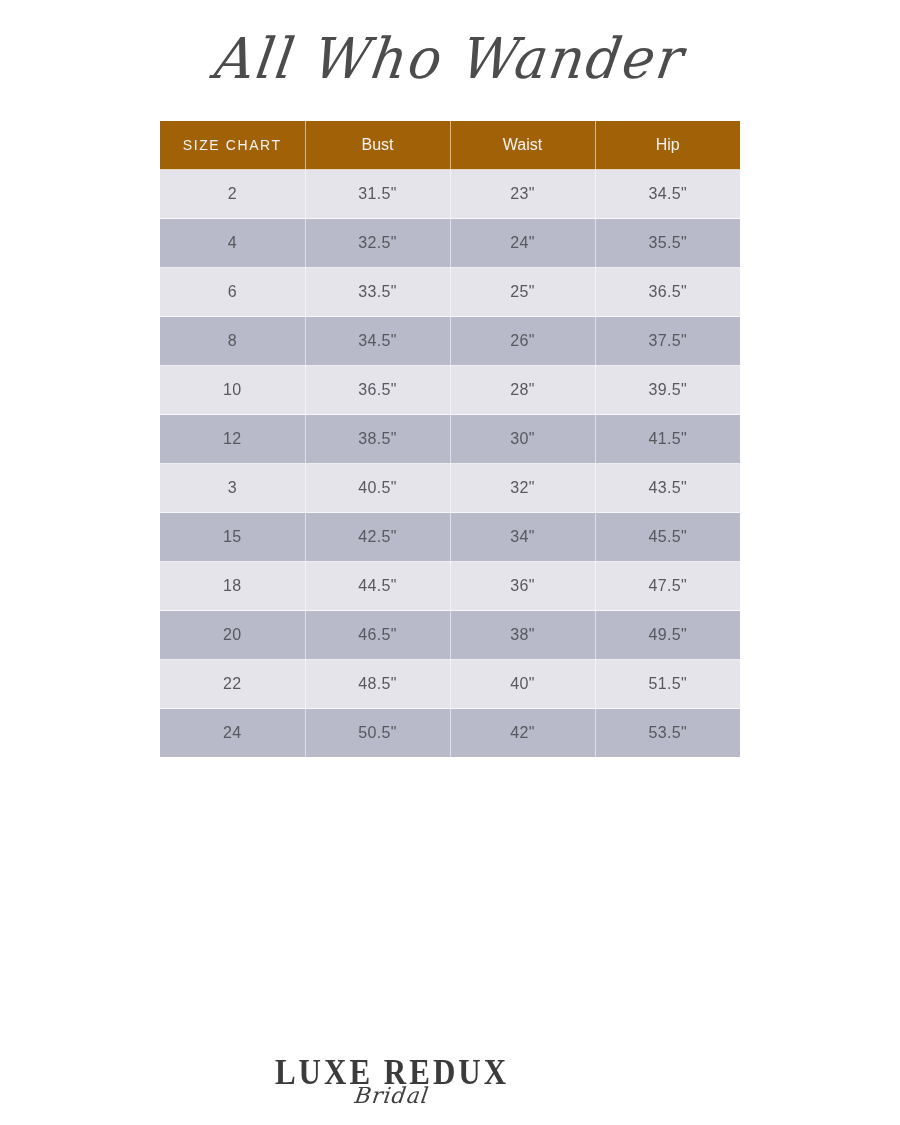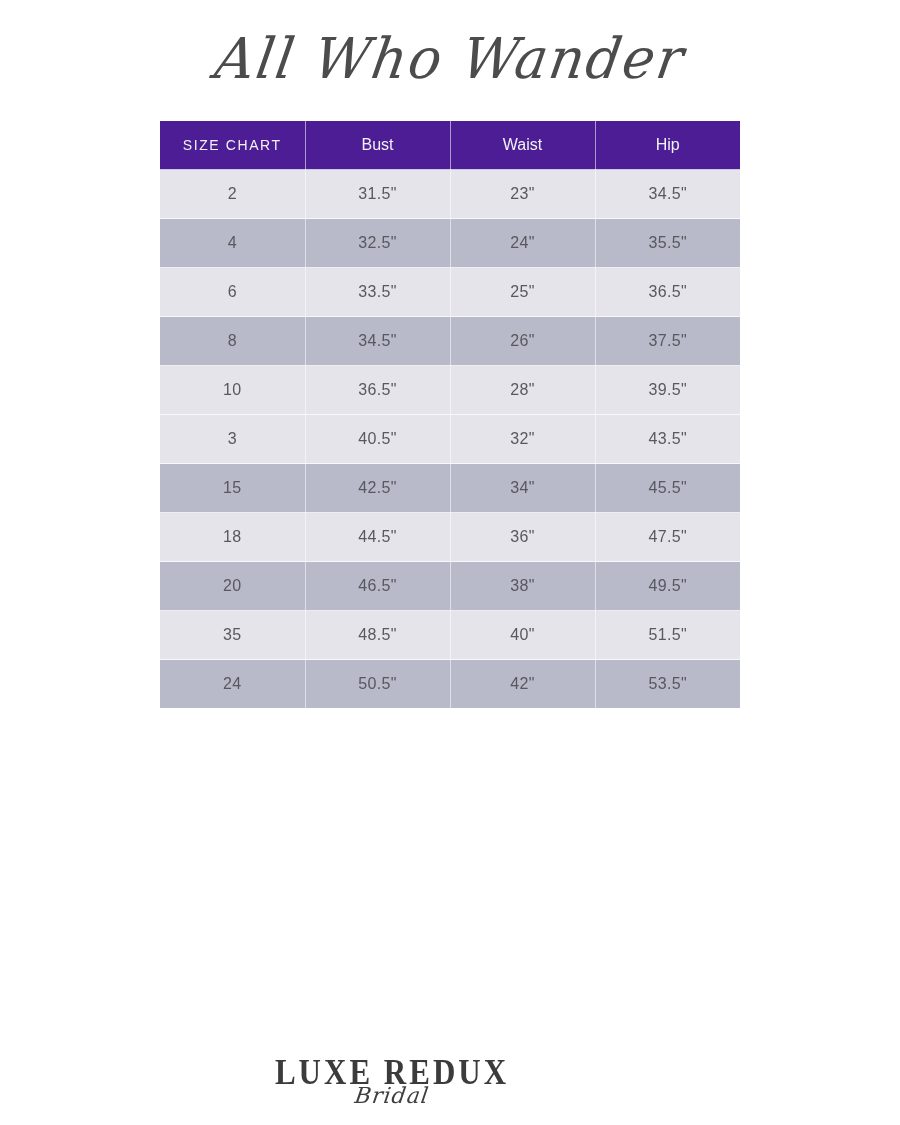--- a/index.html
+++ b/index.html
@@ -53,21 +53,21 @@
     margin: 0;
     height: 48px;
     text-align: center;
     vertical-align: middle;
     border-right: 1px solid rgba(255,255,255,0.55);
     border-bottom: 1px solid rgba(255,255,255,0.75);
   }
   .chart-table th:last-child,
   .chart-table td:last-child { border-right: none; }
 
-  thead tr { background: #4c1d95; }
+  thead tr { background: #a16207; }
   thead th {
     color: #f2f2f2;
     font-size: 16px;
     font-weight: 400;
     height: 47px;
     border-right: 1px solid rgba(255,255,255,0.28);
     border-bottom: none;
   }
   thead th.col-size {
     font-size: 14px;
@@ -161,20 +161,26 @@
         <td>34.5"</td>
         <td>26"</td>
         <td>37.5"</td>
       </tr>
       <tr class="row-light">
         <td>10</td>
         <td>36.5"</td>
         <td>28"</td>
         <td>39.5"</td>
       </tr>
+      <tr class="row-dark">
+        <td>12</td>
+        <td>38.5"</td>
+        <td>30"</td>
+        <td>41.5"</td>
+      </tr>
       <tr class="row-light">
         <td>3</td>
         <td>40.5"</td>
         <td>32"</td>
         <td>43.5"</td>
       </tr>
       <tr class="row-dark">
         <td>15</td>
         <td>42.5"</td>
         <td>34"</td>
@@ -186,21 +192,21 @@
         <td>36"</td>
         <td>47.5"</td>
       </tr>
       <tr class="row-dark">
         <td>20</td>
         <td>46.5"</td>
         <td>38"</td>
         <td>49.5"</td>
       </tr>
       <tr class="row-light">
-        <td>35</td>
+        <td>22</td>
         <td>48.5"</td>
         <td>40"</td>
         <td>51.5"</td>
       </tr>
       <tr class="row-dark">
         <td>24</td>
         <td>50.5"</td>
         <td>42"</td>
         <td>53.5"</td>
       </tr>

